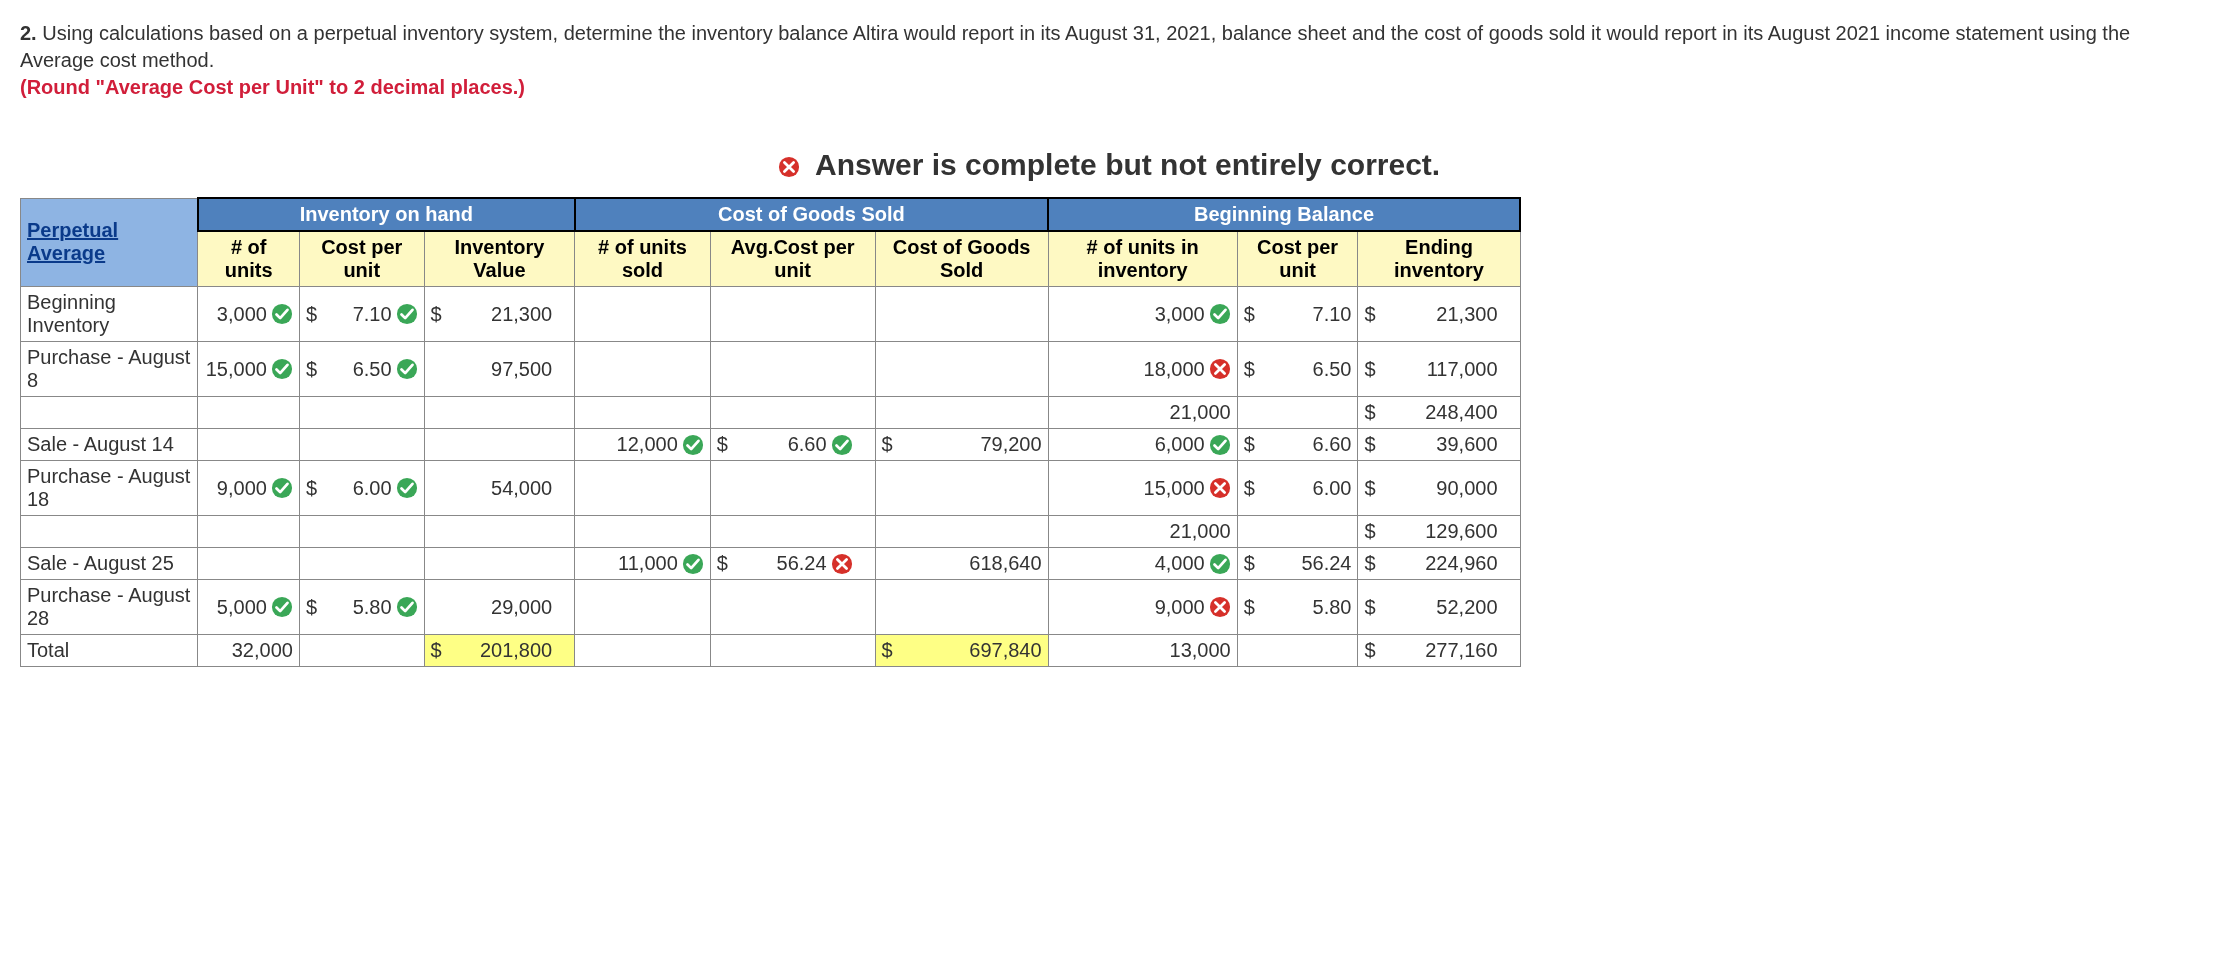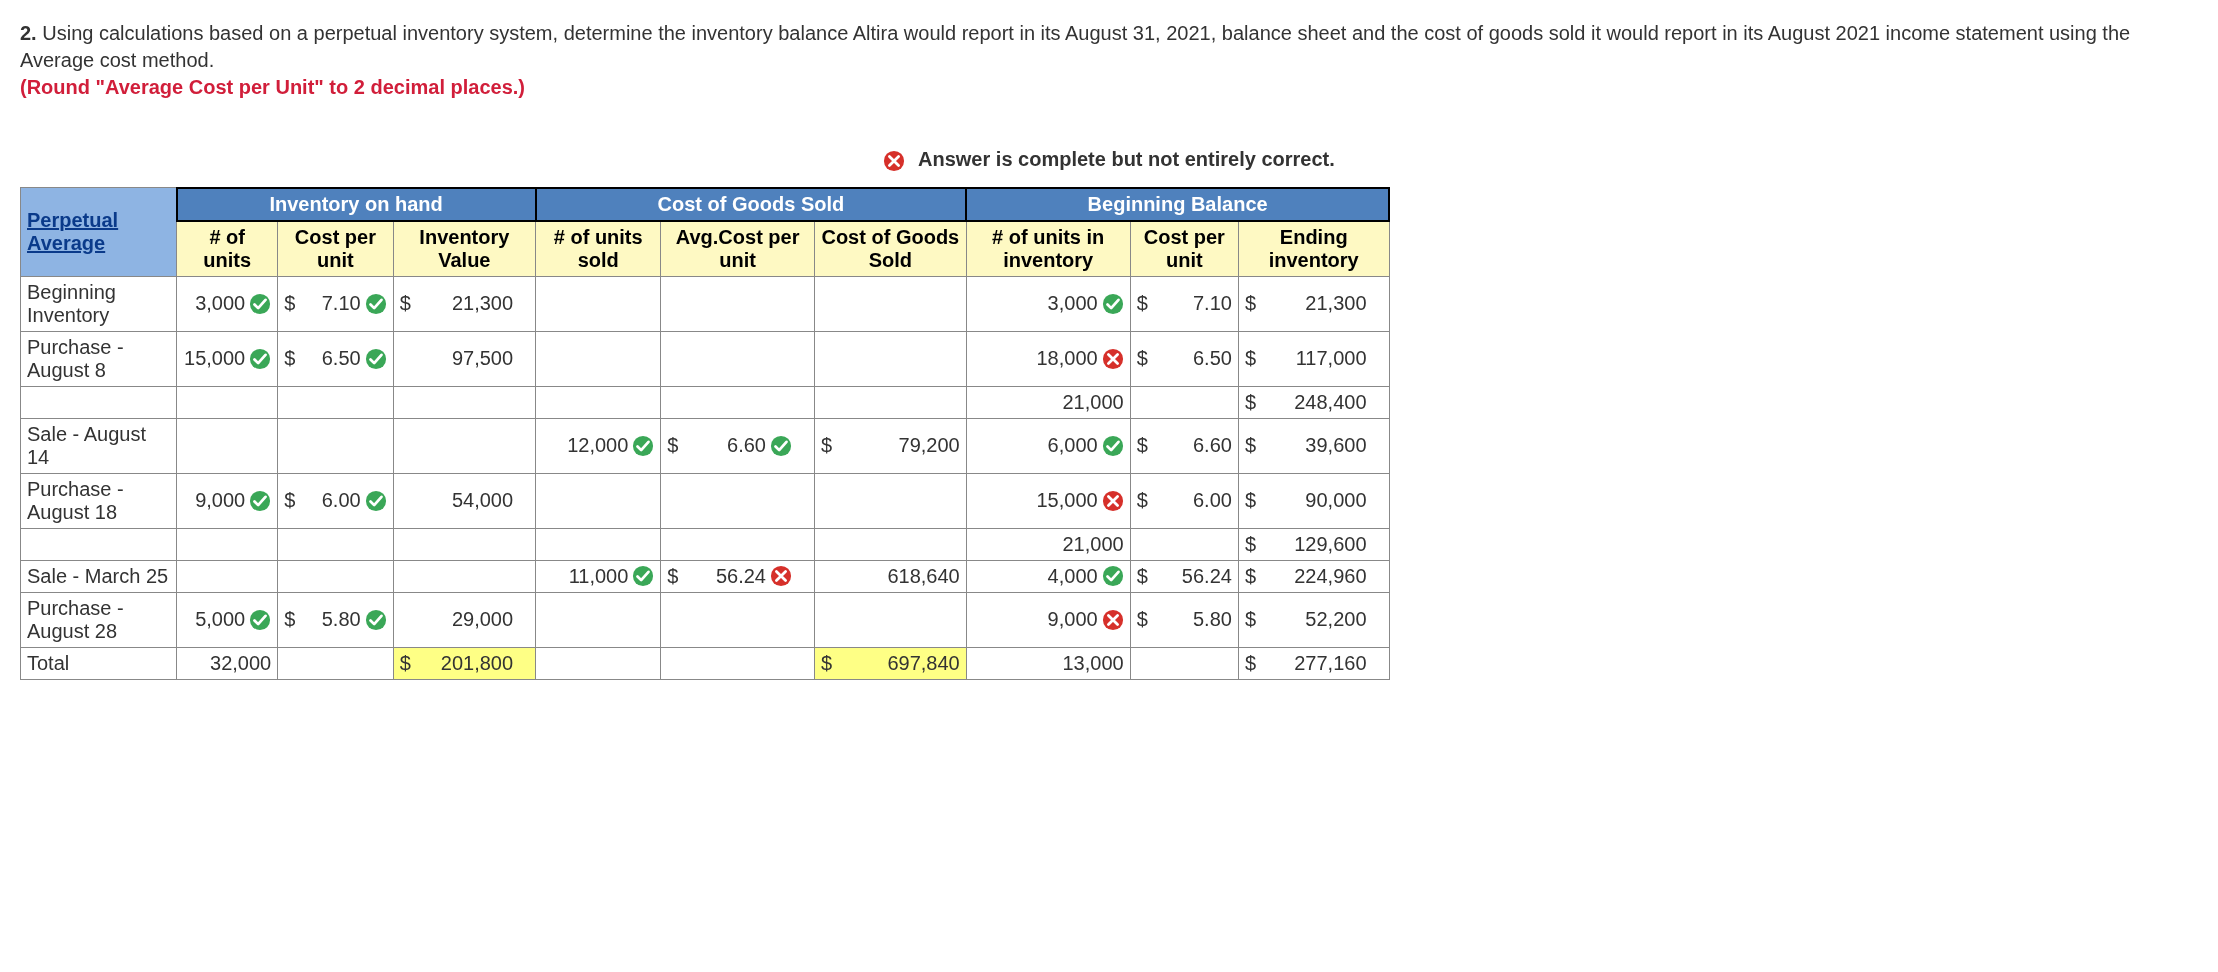--- a/index.html
+++ b/index.html
@@ -17,26 +17,26 @@
   }
   .question .num { font-weight: bold; }
   .question .red {
     color: #d11e3a;
     font-weight: bold;
   }
   .status-line {
     text-align: center;
     font-weight: bold;
     margin: 20px 0 15px;
-    font-size: 20px;
+    font-size: 30px;
   }
   .status-line .x-icon { vertical-align: middle; margin-right: 8px; }
   table {
     border-collapse: collapse;
-    width: 1370px;
+    width: 1501px;
   }
   th, td {
     border: 1px solid #888;
     padding: 4px 6px;
     vertical-align: middle;
     background: #fff;
   }
   th {
     font-weight: bold;
     text-align: center;
@@ -323,21 +323,21 @@
         <td class="num">
           <span class="pair">
             <span class="val">21,000</span>
           </span>
         </td>
         <td></td>
         <td class="prefix">$</td>
         <td class="valcell">129,600</td>
       </tr>
       <tr>
-        <td class="rowlabel">Sale - March 25</td>
+        <td class="rowlabel">Sale - August 25</td>
         <td class="num"></td>
         <td></td>
         <td class="prefix"></td>
         <td class="valcell"></td>
         <td class="num">
           <span class="pair">
             <span class="val">11,000</span>
             <svg class="mark icon" viewBox="0 0 24 24">
               <circle cx="12" cy="12" r="11" fill="#3aa757"></circle>
               <path d="M6 12.5 L10 16.5 L18 7.5" stroke="#fff" stroke-width="3" fill="none" stroke-linecap="round" stroke-linejoin="round"></path>

